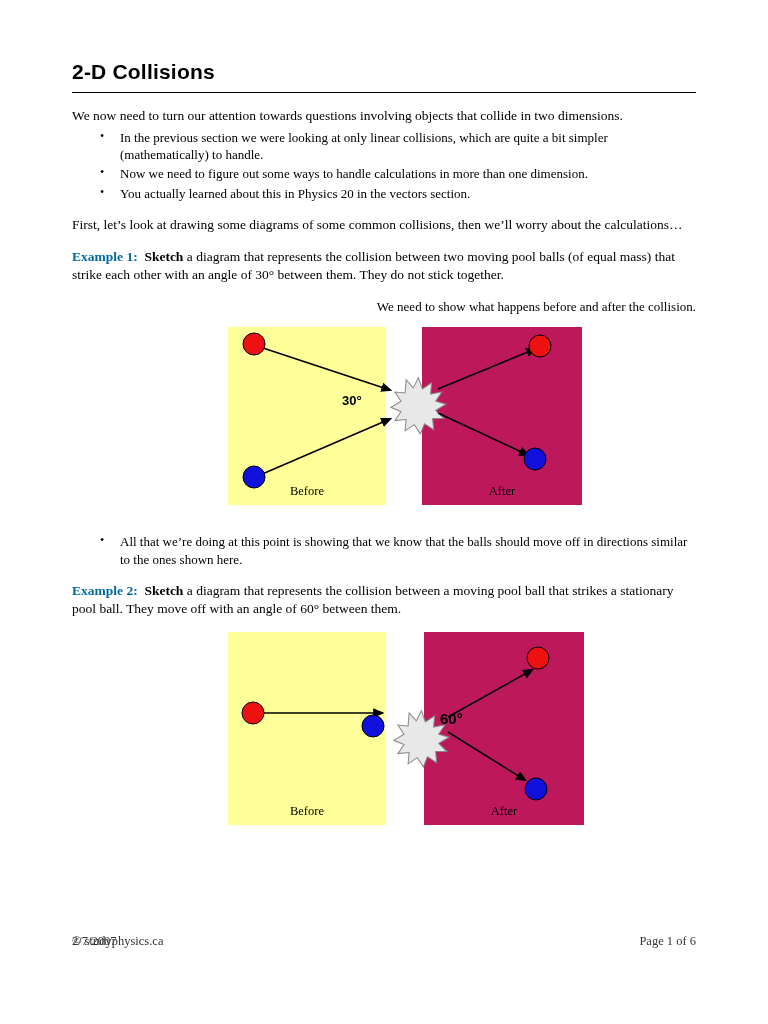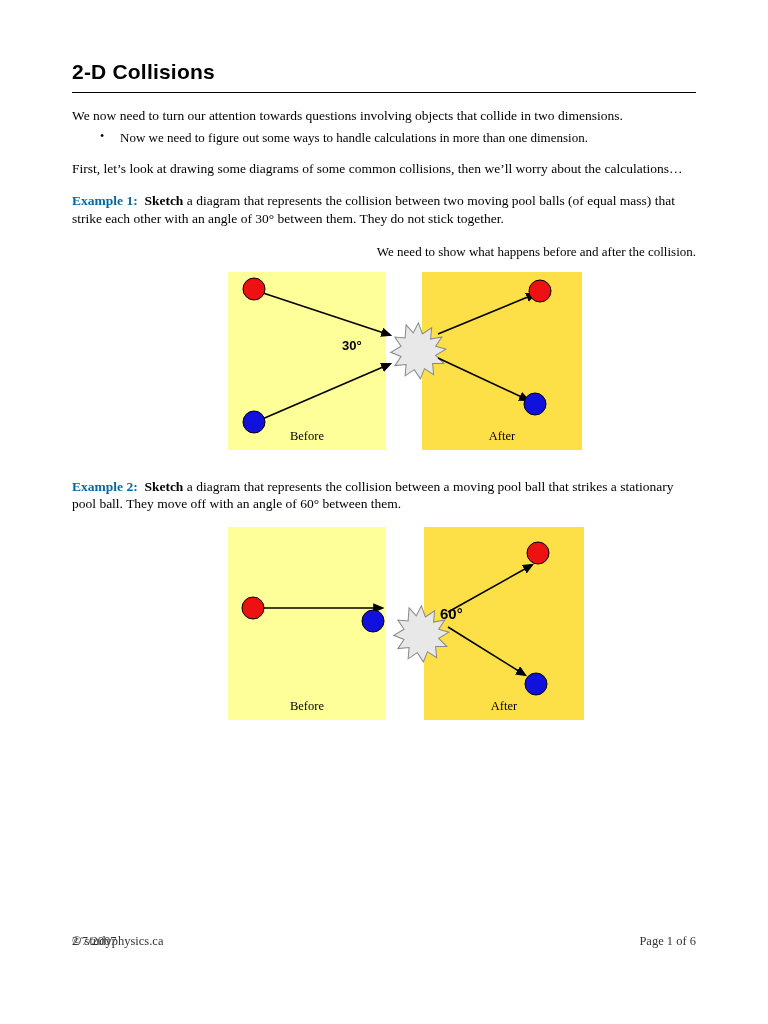--- a/index.html
+++ b/index.html
@@ -80,21 +80,21 @@
   }
   .diagram .panel {
     position: absolute;
     top: 0;
   }
   .panel-before {
     left: 0;
     background: #ffff99;
   }
   .panel-after {
-    background: #fde047;
+    background: #be185d;
   }
   .panel-caption {
     position: absolute;
     width: 100%;
     text-align: center;
     font-size: 12.5px;
     color: #000;
     bottom: 6px;
   }
   .diagram svg { position: absolute; left: 0; top: 0; }
@@ -115,21 +115,23 @@
 <body>
 
 <div class="page">
   <div class="content">
 
     <h1 class="title">2-D Collisions</h1>
 
     <p class="para">We now need to turn our attention towards questions involving objects that collide in two dimensions.</p>
 
     <ul class="bullets">
+      <li>In the previous section we were looking at only linear collisions, which are quite a bit simpler (mathematically) to handle.</li>
       <li>Now we need to figure out some ways to handle calculations in more than one dimension.</li>
+      <li>You actually learned about this in Physics 20 in the vectors section.</li>
     </ul>
 
     <p class="para">First, let’s look at drawing some diagrams of some common collisions, then we’ll worry about the calculations…</p>
 
     <p class="para">
       <span class="example-label">Example 1:</span>
       <span>&nbsp;</span><span class="bold">Sketch</span><span> a diagram that represents the collision between two moving pool balls (of equal mass) that strike each other with an angle of 30° between them. They do not stick together.</span>
     </p>
 
     <p class="sub-para">We need to show what happens before and after the collision.</p>
@@ -158,20 +160,21 @@
 
         <circle cx="104" cy="17" r="11" fill="#ee1111" stroke="#000" stroke-width="1"></circle>
         <circle cx="104" cy="150" r="11" fill="#1111dd" stroke="#000" stroke-width="1"></circle>
         <circle cx="390" cy="19" r="11" fill="#ee1111" stroke="#000" stroke-width="1"></circle>
         <circle cx="385" cy="132" r="11" fill="#1111dd" stroke="#000" stroke-width="1"></circle>
       </svg>
       <div style="position:absolute; left:192px; top:66px; font-family:'Liberation Sans',sans-serif; font-size:13px; font-weight:bold;">30°</div>
     </div>
 
     <ul class="bullets" style="margin-top:26px;">
+      <li>All that we’re doing at this point is showing that we know that the balls should move off in directions similar to the ones shown here.</li>
     </ul>
 
     <p class="para">
       <span class="example-label">Example 2:</span>
       <span>&nbsp;</span><span class="bold">Sketch</span><span> a diagram that represents the collision between a moving pool ball that strikes a stationary pool ball. They move off with an angle of 60° between them.</span>
     </p>
 
     <div class="diagram" style="height:195px; margin-top:14px;">
       <div class="panel panel-before" style="left:78px; width:158px; height:193px;">
         <div class="panel-caption">Before</div>

